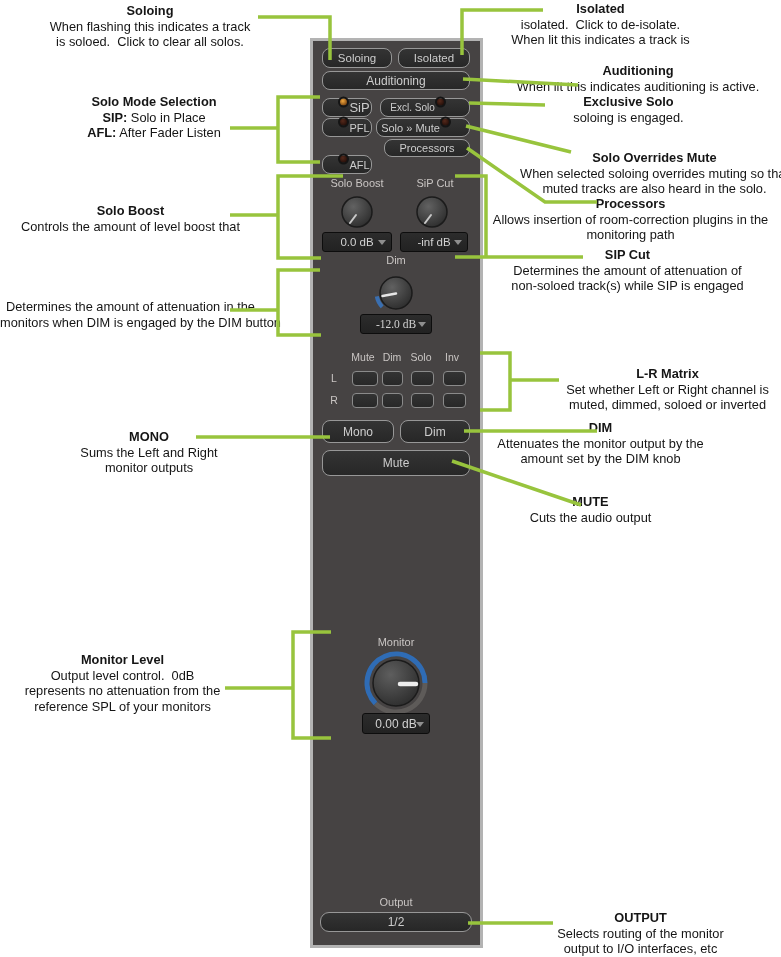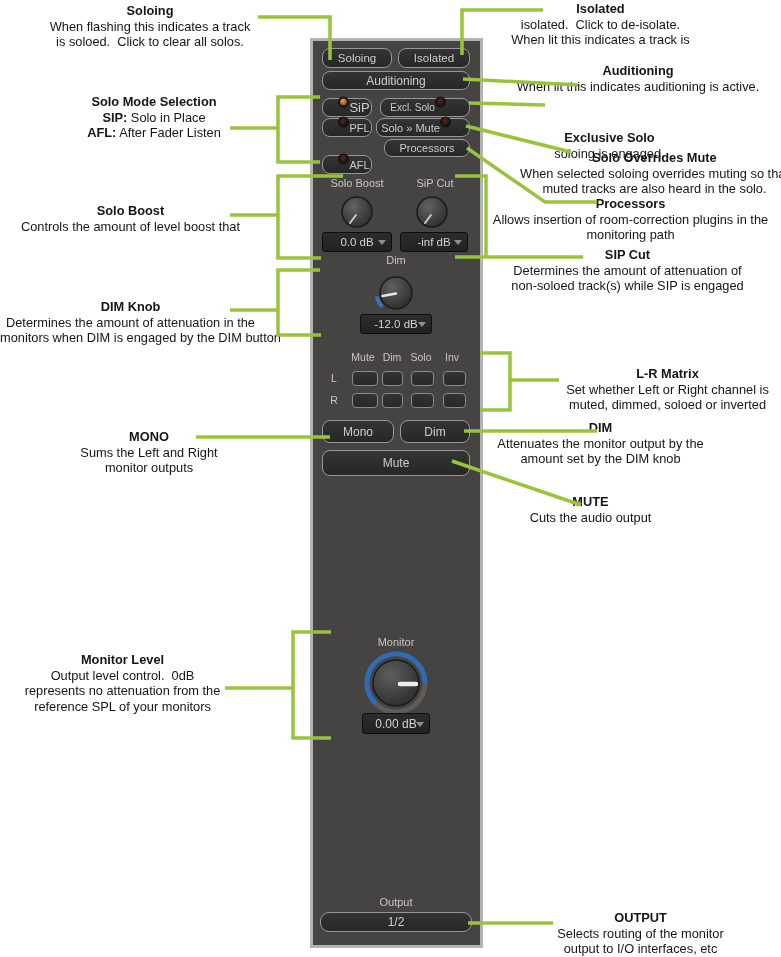--- a/index.html
+++ b/index.html
@@ -22,21 +22,21 @@
 
   #ann-soloing{left:10px; top:3px; width:280px;}
   #ann-solo-mode{left:14px; top:94px; width:280px;}
   #ann-solo-boost{left:0px; top:203px; width:261px;}
   #ann-dim-knob{left:0px; top:299px; width:261px;}
   #ann-mono{left:18px; top:429px; width:262px;}
   #ann-monitor-level{left:0px; top:652px; width:245px;}
 
   #ann-isolated{left:468px; top:1px; width:265px;}
   #ann-auditioning{left:495px; top:63px; width:286px;}
-  #ann-exclusive-solo{left:469px; top:94px; width:281px;margin-top:36px;}
+  #ann-exclusive-solo{left:488px; top:94px; width:281px;}
   #ann-solo-overrides-mute{left:514px; top:150px; width:281px;}
   #ann-processors{left:490px; top:196px; width:281px;}
   #ann-sip-cut{left:487px; top:247px; width:281px;}
   #ann-lr-matrix{left:527px; top:366px; width:281px;}
   #ann-dim{left:460px; top:420px; width:281px;}
   #ann-mute{left:450px; top:494px; width:281px;}
   #ann-output{left:500px; top:910px; width:281px;}
 
   
   .panel{position:absolute; left:313px; top:41px; width:167px; height:904px;
@@ -76,21 +76,21 @@
   #btn-afl{left:9px; top:97px; width:50px; height:19px; font-size:11px;margin-top:17px;}
   #btn-processors{left:71px; top:98px; width:86px; height:18px; font-size:11px;}
   #lbl-solo-boost{left:9px; top:136px; width:70px;}
   #lbl-sip-cut{left:89px; top:136px; width:66px;}
   #knob-solo-boost{left:24px; top:150px;}
   #knob-sip-cut{left:99px; top:150px;}
   #dd-solo-boost{left:9px; top:191px; width:70px; height:20px;}
   #dd-sip-cut{left:87px; top:191px; width:68px; height:20px;}
   #lbl-dim{left:53px; top:213px; width:60px;}
   #knob-dim{left:61px; top:230px;}
-  #dd-dim{left:47px; top:273px; width:72px; height:20px;}
+  #dd-dim{left:47px; top:273px; width:72px; height:20px;font-family:Liberation Serif, serif;}
   #mx-h-mute{left:36px; top:310px; width:28px; font-size:10.5px;}
   #mx-h-dim{left:67px; top:310px; width:24px; font-size:10.5px;}
   #mx-h-solo{left:95px; top:310px; width:26px; font-size:10.5px;}
   #mx-h-inv{left:125px; top:310px; width:28px; font-size:10.5px;}
   #mx-l-label{left:15px; top:331px; width:12px; font-size:10.5px;}
   #mx-r-label{left:15px; top:353px; width:12px; font-size:10.5px;}
   .mxb{height:15px;}
   #mx-l-mute{left:39px; top:330px; width:26px;} #mx-l-dim{left:69px; top:330px; width:21px;}
   #mx-l-solo{left:98px; top:330px; width:23px;} #mx-l-inv{left:130px; top:330px; width:23px;}
   #mx-r-mute{left:39px; top:352px; width:26px;} #mx-r-dim{left:69px; top:352px; width:21px;}
@@ -277,21 +277,20 @@
   <div class="ann" id="ann-solo-mode">
     <div class="ann-title">Solo Mode Selection</div>
     <div class="ann-line"><b>SIP:</b><span> Solo in Place</span></div>
     <div class="ann-line"><b>AFL:</b><span> After Fader Listen</span></div>
   </div>
   <div class="ann" id="ann-solo-boost">
     <div class="ann-title">Solo Boost</div>
     <div class="ann-line">Controls the amount of level boost that</div>
   </div>
   <div class="ann" id="ann-dim-knob">
-    <div class="ann-title">DIM Knob</div>
     <div class="ann-line">Determines the amount of attenuation in the</div>
     <div class="ann-line">monitors when DIM is engaged by the DIM button</div>
   </div>
   <div class="ann" id="ann-mono">
     <div class="ann-title">MONO</div>
     <div class="ann-line">Sums the Left and Right</div>
     <div class="ann-line">monitor outputs</div>
   </div>
   <div class="ann" id="ann-monitor-level">
     <div class="ann-title">Monitor Level</div>

